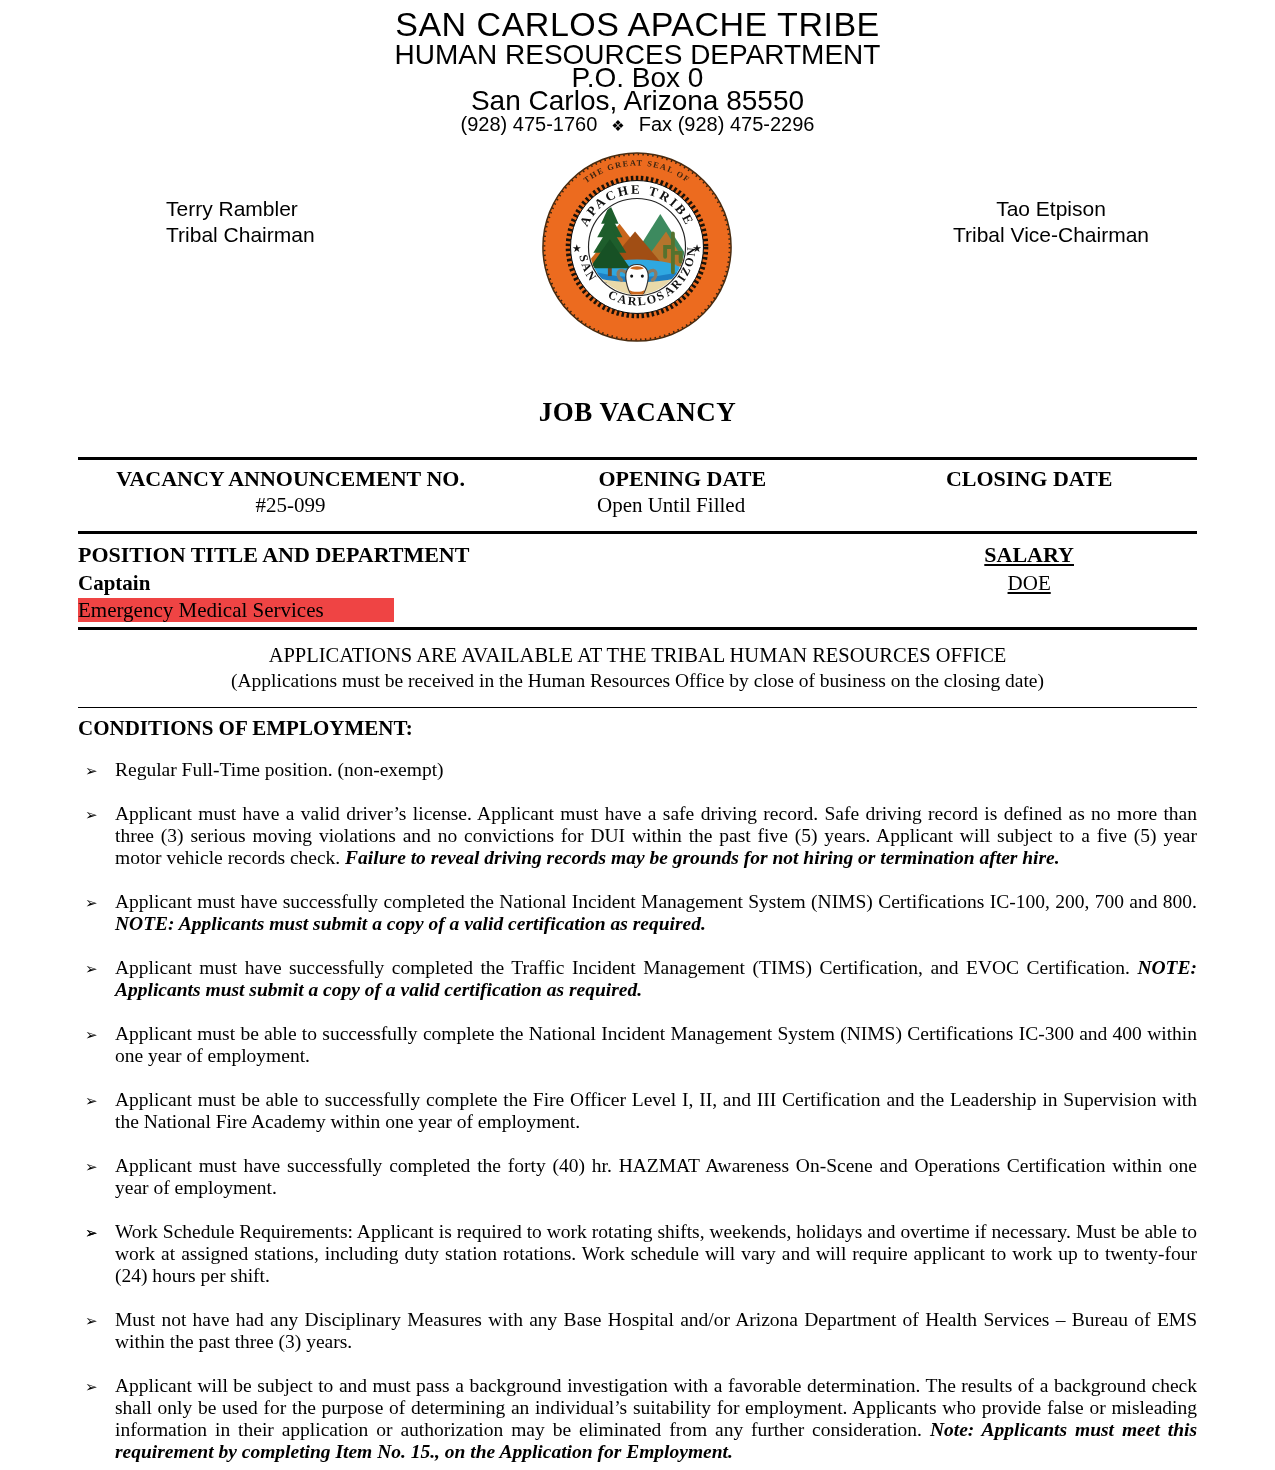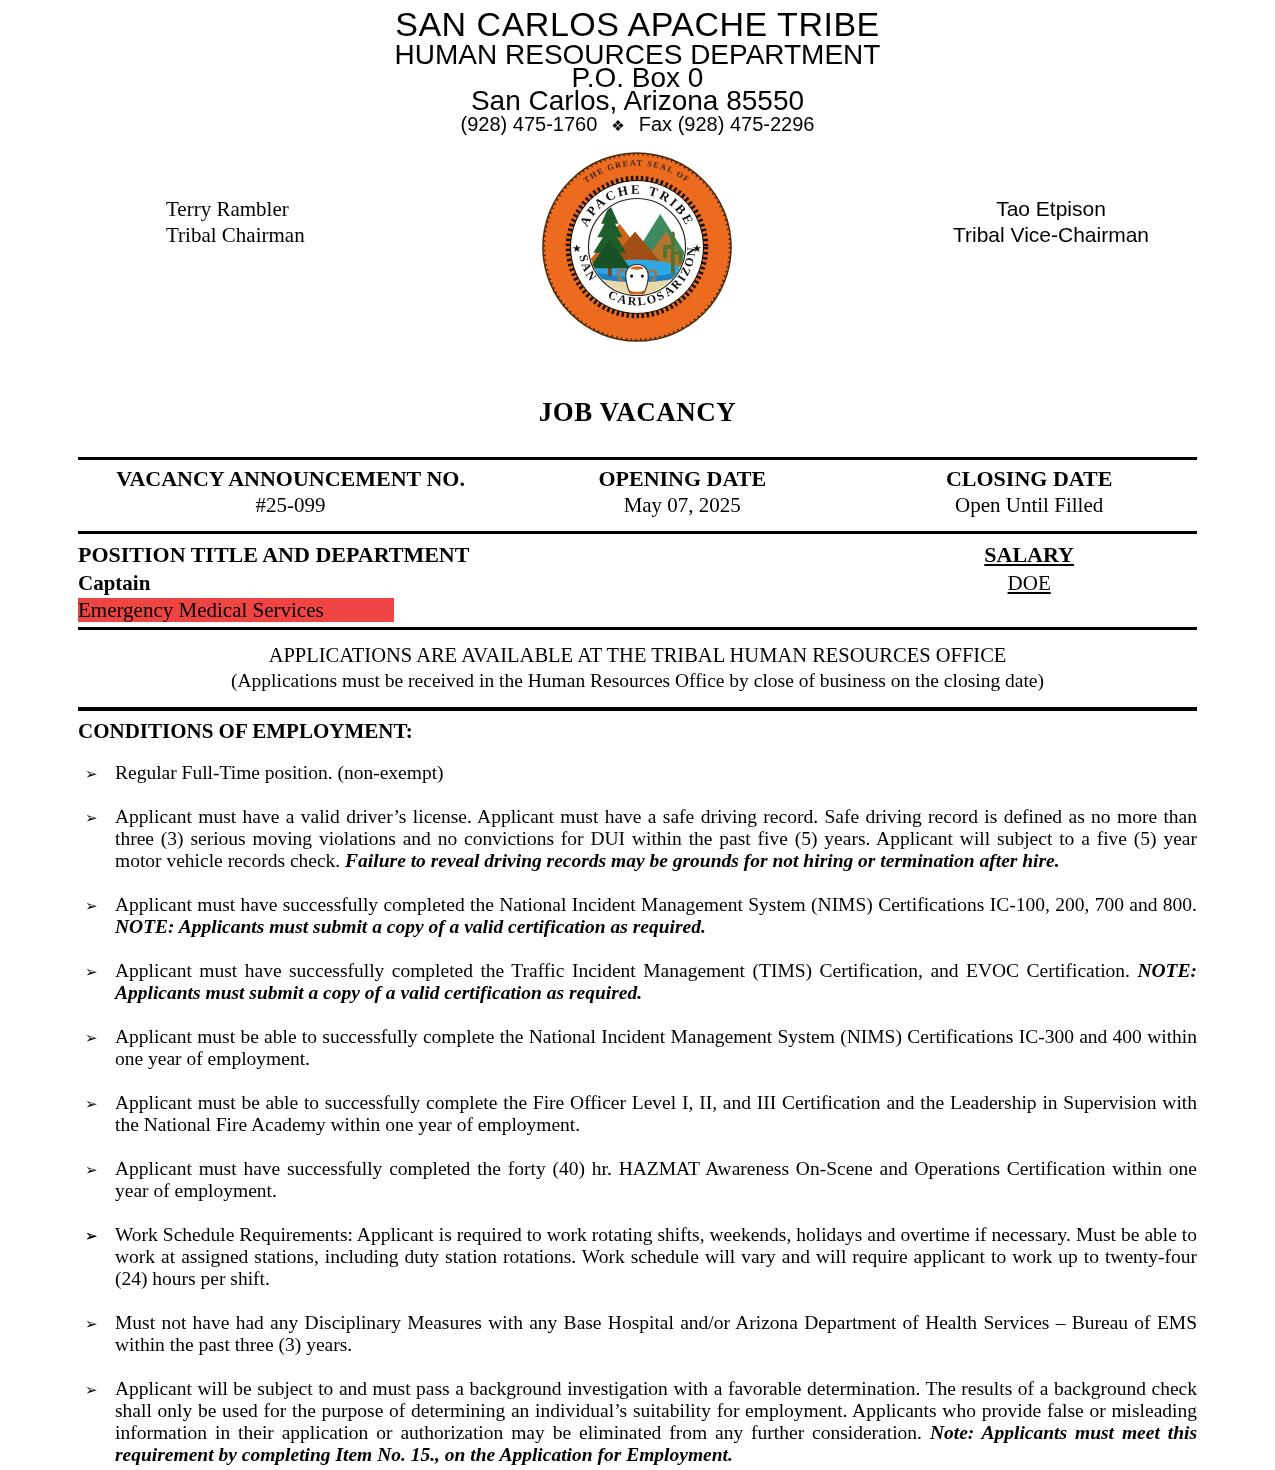--- a/index.html
+++ b/index.html
@@ -11,21 +11,21 @@
 
   
   .letterhead { text-align:center; padding-top:5px; font-family:"Liberation Sans", sans-serif; }
   .org-name { font-size:34px; line-height:38px; letter-spacing:0.5px; }
   .letterhead .line { font-size:28px; line-height:23px; }
   .phone-line { font-size:20px; line-height:24px; }
   .phone-sep { font-size:15px; padding:0 14px; }
 
   
   .officials { position:relative; height:215px; }
-  .official-left { position:absolute; left:166px; top:58px; font-family:Liberation Serif, serif; font-size:21px; line-height:26px; }
+  .official-left { position:absolute; left:166px; top:58px; font-family:Liberation Sans, sans-serif; font-size:21px; line-height:26px; }
   .official-right { position:absolute; left:944px; width:214px; top:58px; text-align:center; font-family:"Liberation Sans", sans-serif; font-size:21px; line-height:26px; }
   .seal-wrap { position:absolute; left:540px; top:12px; width:194px; height:194px; }
 
   
   .content { margin:0 78px; }
   .doc-title { text-align:center; font-weight:bold; font-size:27px; margin-top:44px; letter-spacing:0.5px; }
 
   .vtable { margin-top:29px; border-top:3px solid #000; border-bottom:3px solid #000; padding:5px 0 12px; }
   .vrow { display:flex; }
   .vcell { text-align:center; }
@@ -36,21 +36,21 @@
   .ptable { border-bottom:3px solid #000; padding:7px 0 3px; }
   .prow { display:flex; }
   .pcell-l { width:70%; text-align:left; }
   .pcell-r { width:30%; text-align:center;text-decoration:underline; }
   .phead { font-weight:bold; font-size:22px; line-height:28px; }
   .pname { font-weight:bold; font-size:21px; line-height:28px; }
   .pval  { font-size:21px; line-height:28px; }
   .pdept { font-size:21px; line-height:27px; }
   .scan-gray { background:#ef4444; padding-right:70px; }
 
-  .apps { text-align:center; border-bottom:4px solid #000000; padding:12px 0 13px; }
+  .apps { text-align:center; border-bottom:1px solid #000000; padding:12px 0 13px; }
   .apps-line1 { font-size:20.5px; line-height:26px; }
   .apps-line2 { font-size:19.5px; line-height:26px; }
 
   .cond-heading { font-weight:bold; font-size:21px; line-height:26px; margin-top:7px; }
 
   .bullets { margin-top:18px; }
   .bullet { position:relative; padding-left:37px; font-size:19.5px; line-height:22px; text-align:justify; margin-bottom:22px; }
   .bullet .marker { position:absolute; left:7px; top:1px; font-size:15px; font-family:"DejaVu Sans", sans-serif; }
 </style>
 </head>
@@ -151,21 +151,20 @@
   <div class="doc-title">JOB VACANCY</div>
 
   <div class="vtable">
     <div class="vrow">
       <div class="vcell vc1 vhead">VACANCY ANNOUNCEMENT NO.</div>
       <div class="vcell vc2 vhead">OPENING DATE</div>
       <div class="vcell vc3 vhead">CLOSING DATE</div>
     </div>
     <div class="vrow">
       <div class="vcell vc1 vval">#25-099</div>
-      <div class="vcell vc2 vval">May 07, 2025</div>
       <div class="vcell vc3 vval">Open Until Filled</div>
     </div>
   </div>
 
   <div class="ptable">
     <div class="prow">
       <div class="pcell-l phead">POSITION TITLE AND DEPARTMENT</div>
       <div class="pcell-r phead">SALARY</div>
     </div>
     <div class="prow">

